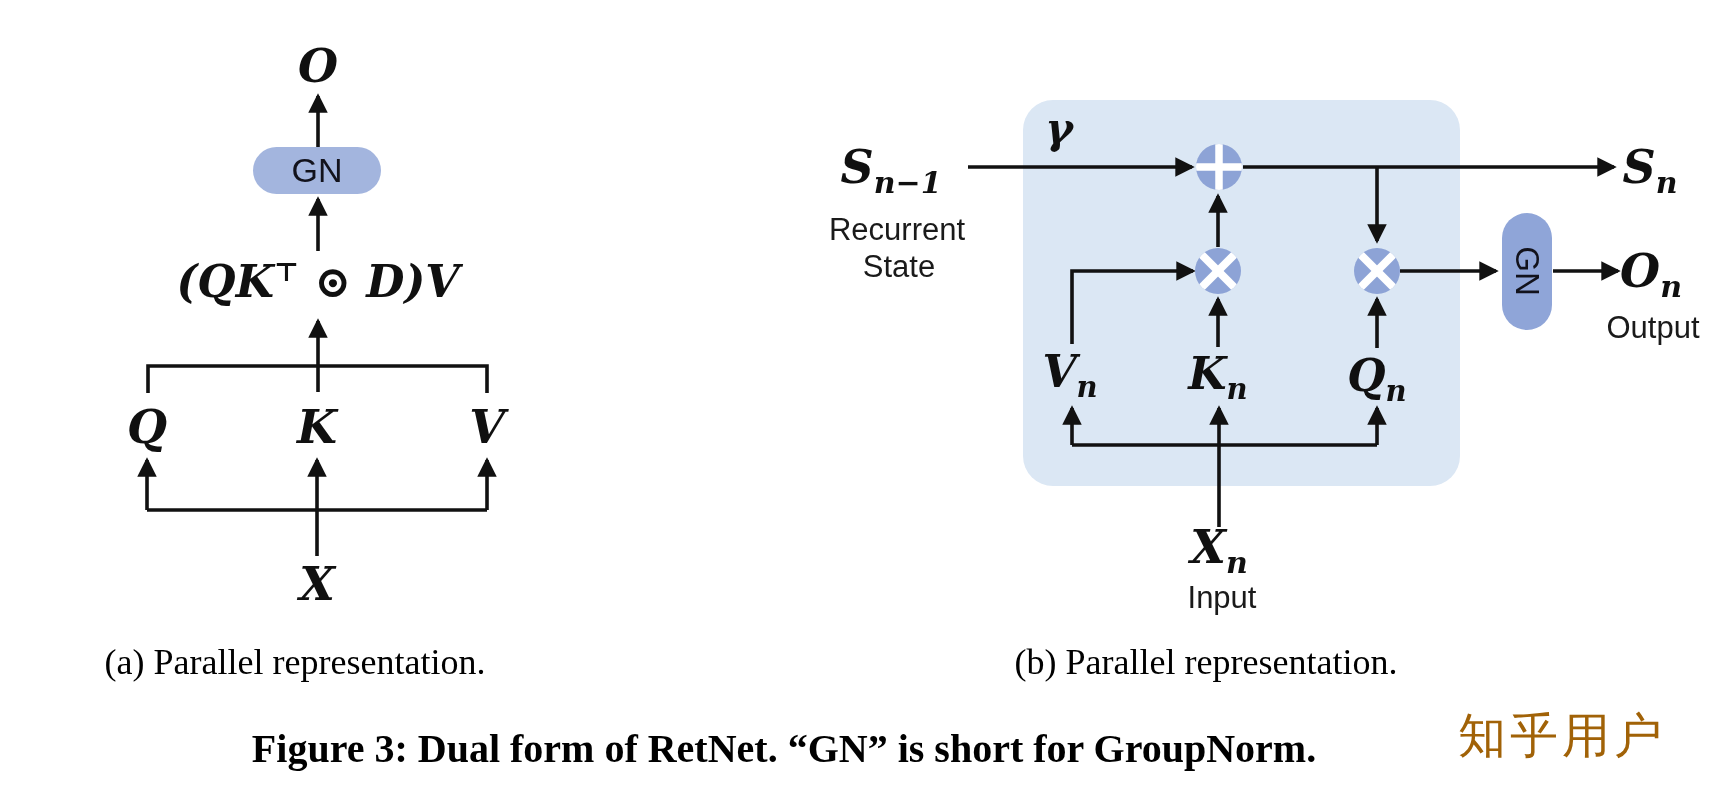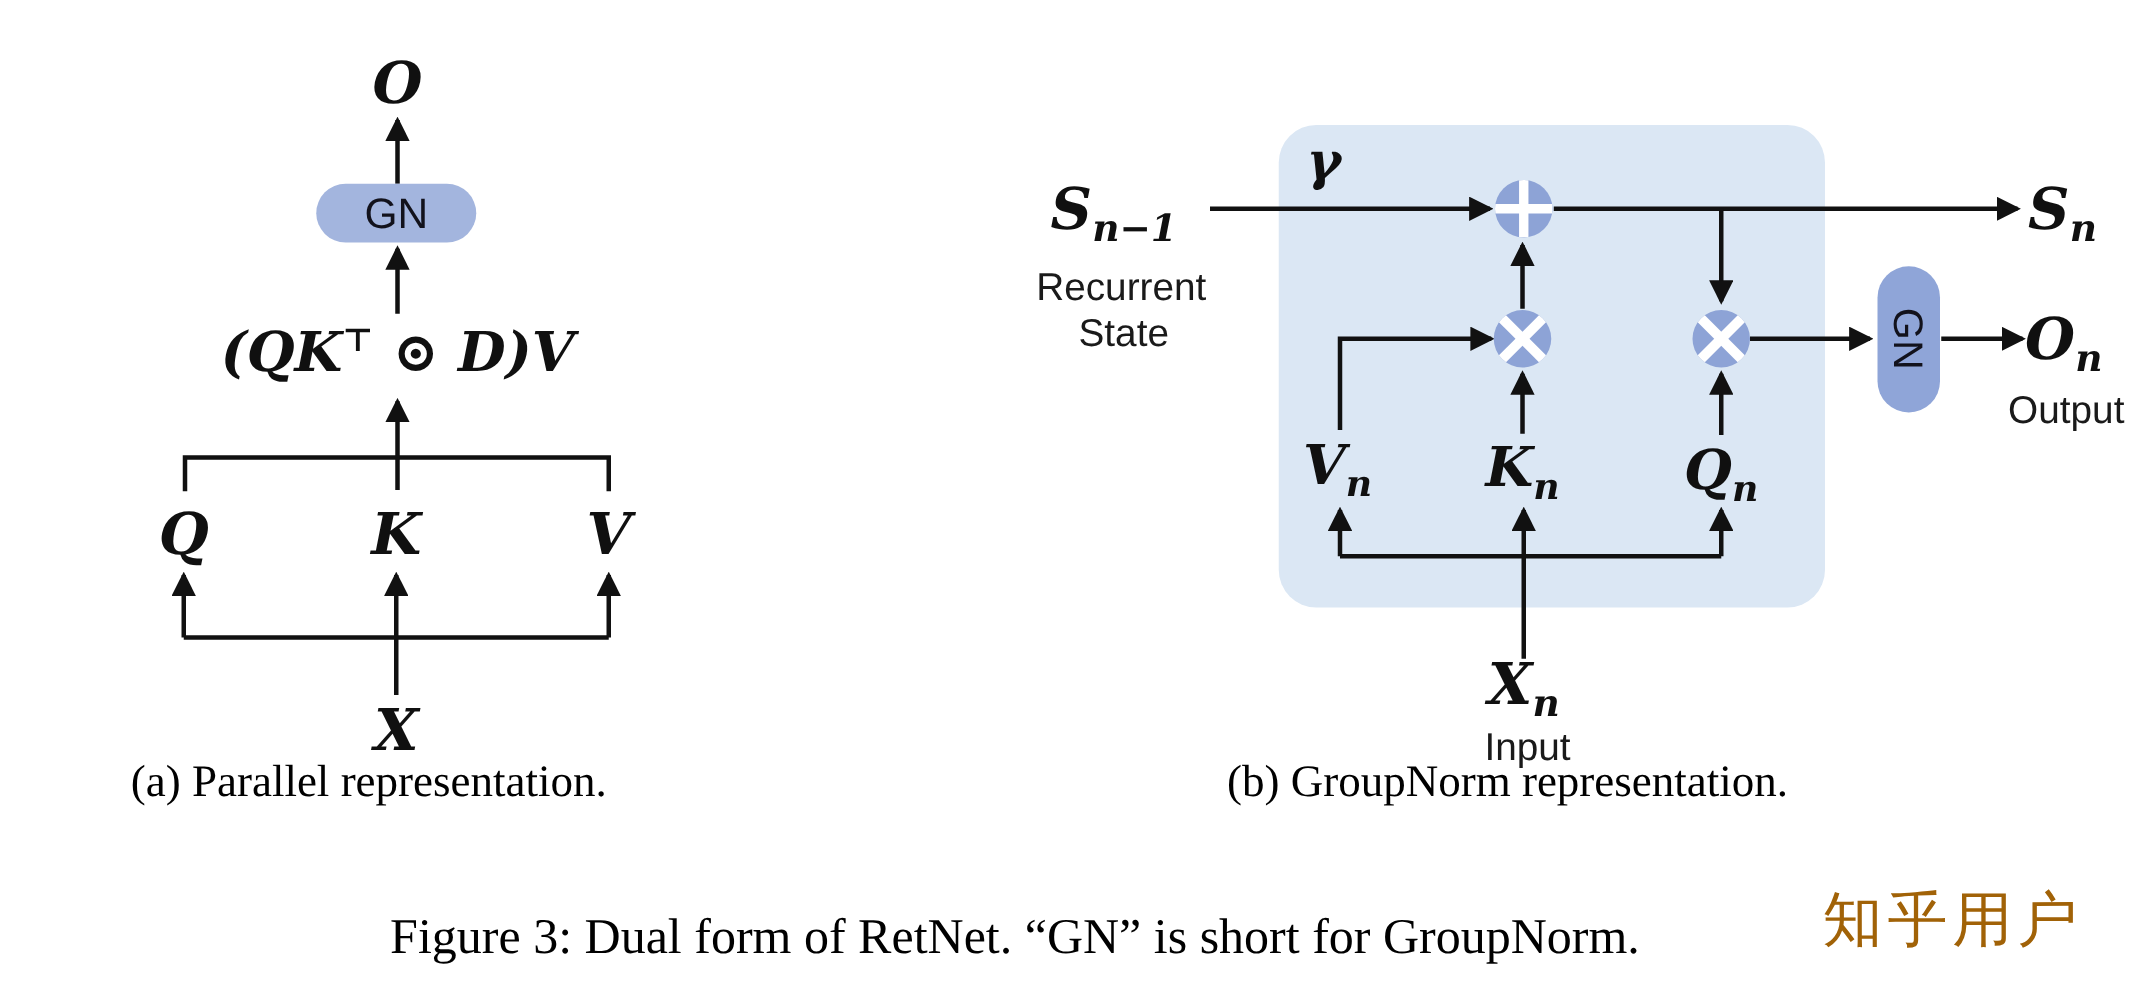--- a/index.html
+++ b/index.html
@@ -24,21 +24,21 @@
     font-family:"Liberation Sans","DejaVu Sans",sans-serif;
     font-weight:500;fill:#12121c;
   }
   .wire{stroke:#111111;stroke-width:3.6;fill:none;}
   .caption{
     position:absolute;
     font-family:"Liberation Serif","DejaVu Serif",serif;
     color:#000;white-space:nowrap;
     transform:translateX(-50%);
   }
-  .sub-caption{font-size:36px;top:604px;}
+  .sub-caption{font-size:36px;top:641px;}
   .fig-caption{font-size:40px;top:725px;}
   .watermark{
     position:absolute;left:1458px;top:704px;
     font-family:"DejaVu Sans","Liberation Sans",sans-serif;
     font-size:48px;letter-spacing:4px;color:#a16207;white-space:nowrap;
   }
 </style>
 </head>
 <body>
 
@@ -136,17 +136,17 @@
       <line class="wire" x1="1072" y1="445" x2="1072" y2="408" marker-end="url(#arrowhead)"></line>
       <line class="wire" x1="1377" y1="445" x2="1377" y2="408" marker-end="url(#arrowhead)"></line>
       <line class="wire" x1="1219" y1="527" x2="1219" y2="408" marker-end="url(#arrowhead)"></line>
 
       <text class="math" font-size="46" text-anchor="middle" x="1219" y="563"><tspan>X</tspan><tspan font-size="30" dy="10">n</tspan></text>
       <text class="sans" font-size="31" text-anchor="middle" x="1222" y="608">Input</text>
     </g>
   </svg>
 
   <div class="caption sub-caption" style="left:295px;">(a) Parallel representation.</div>
-  <div class="caption sub-caption" style="left:1206px;">(b) GroupNorm representation.</div>
-  <div class="caption fig-caption" style="left:812px;">Figure 3: Dual form of RetNet. “GN” is short for GroupNorm.</div>
+  <div class="caption sub-caption" style="left:1206px;">(b) Parallel representation.</div>
+  <div class="caption fig-caption" style="left:784px;font-weight:bold;">Figure 3: Dual form of RetNet. “GN” is short for GroupNorm.</div>
   <div class="watermark">知乎用户</div>
 
 </div>
 
 </body></html>

